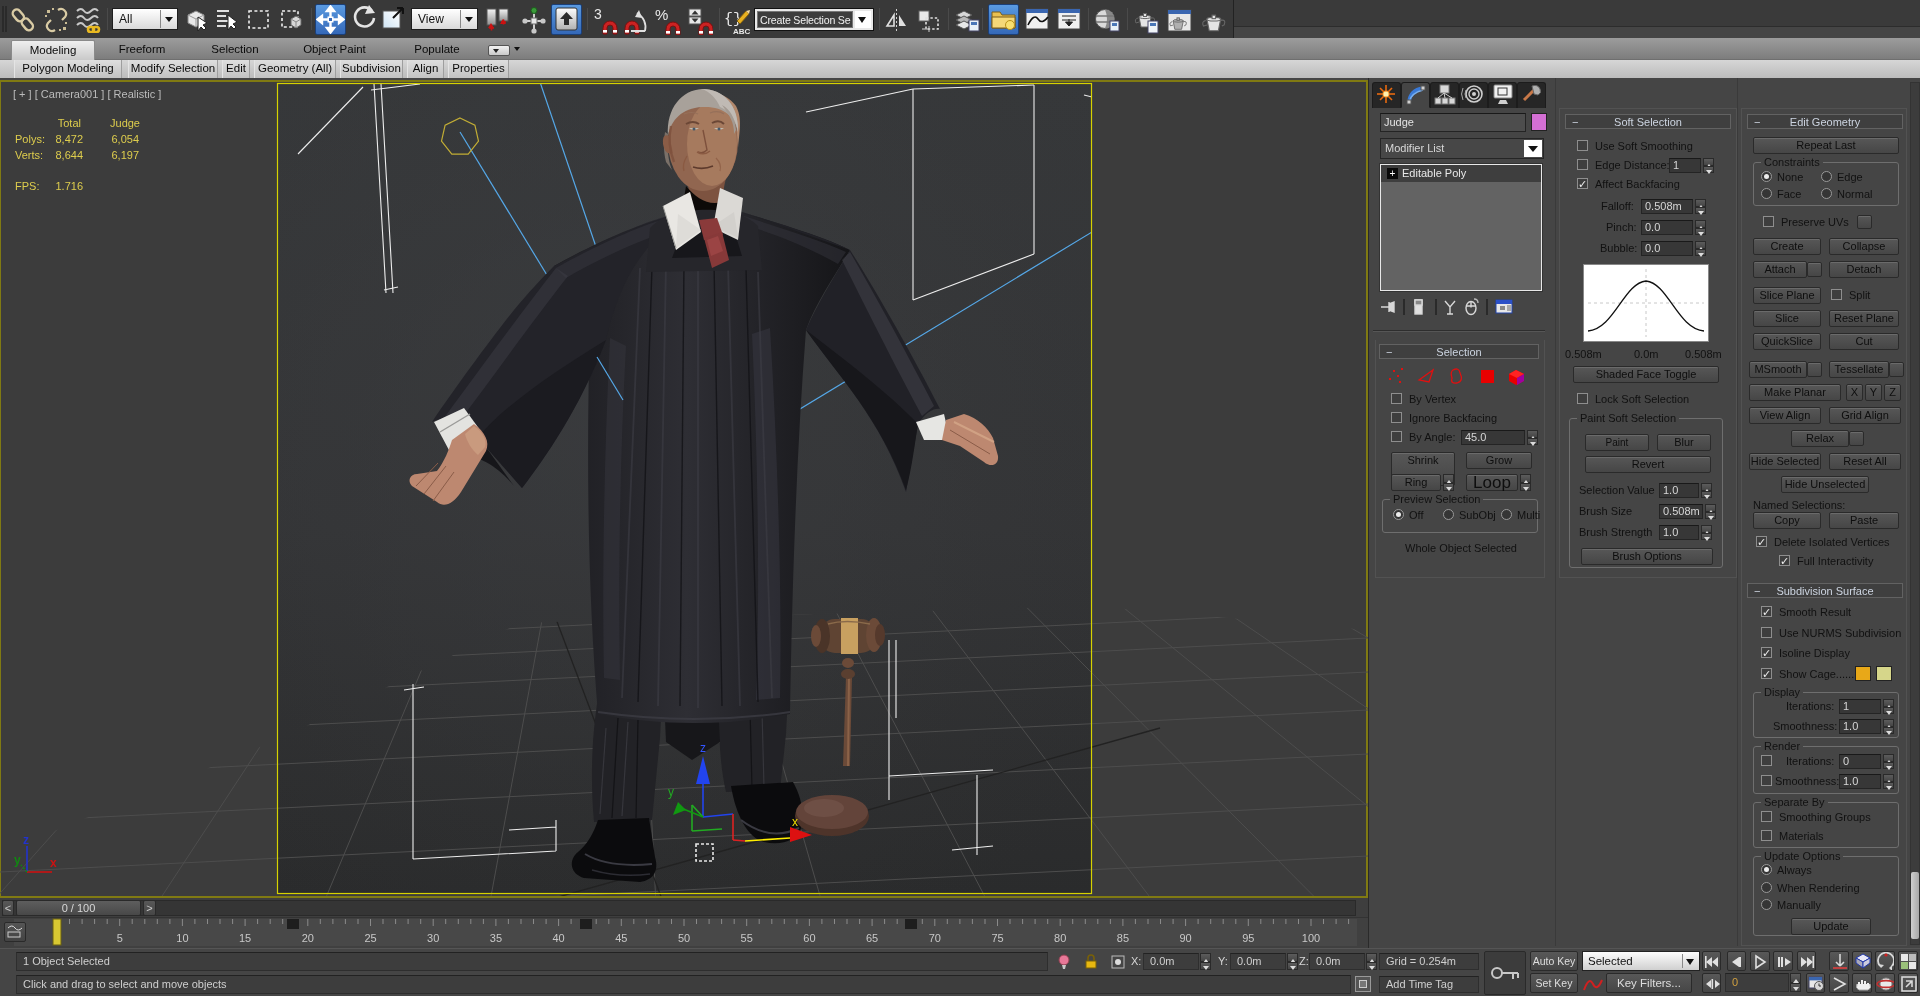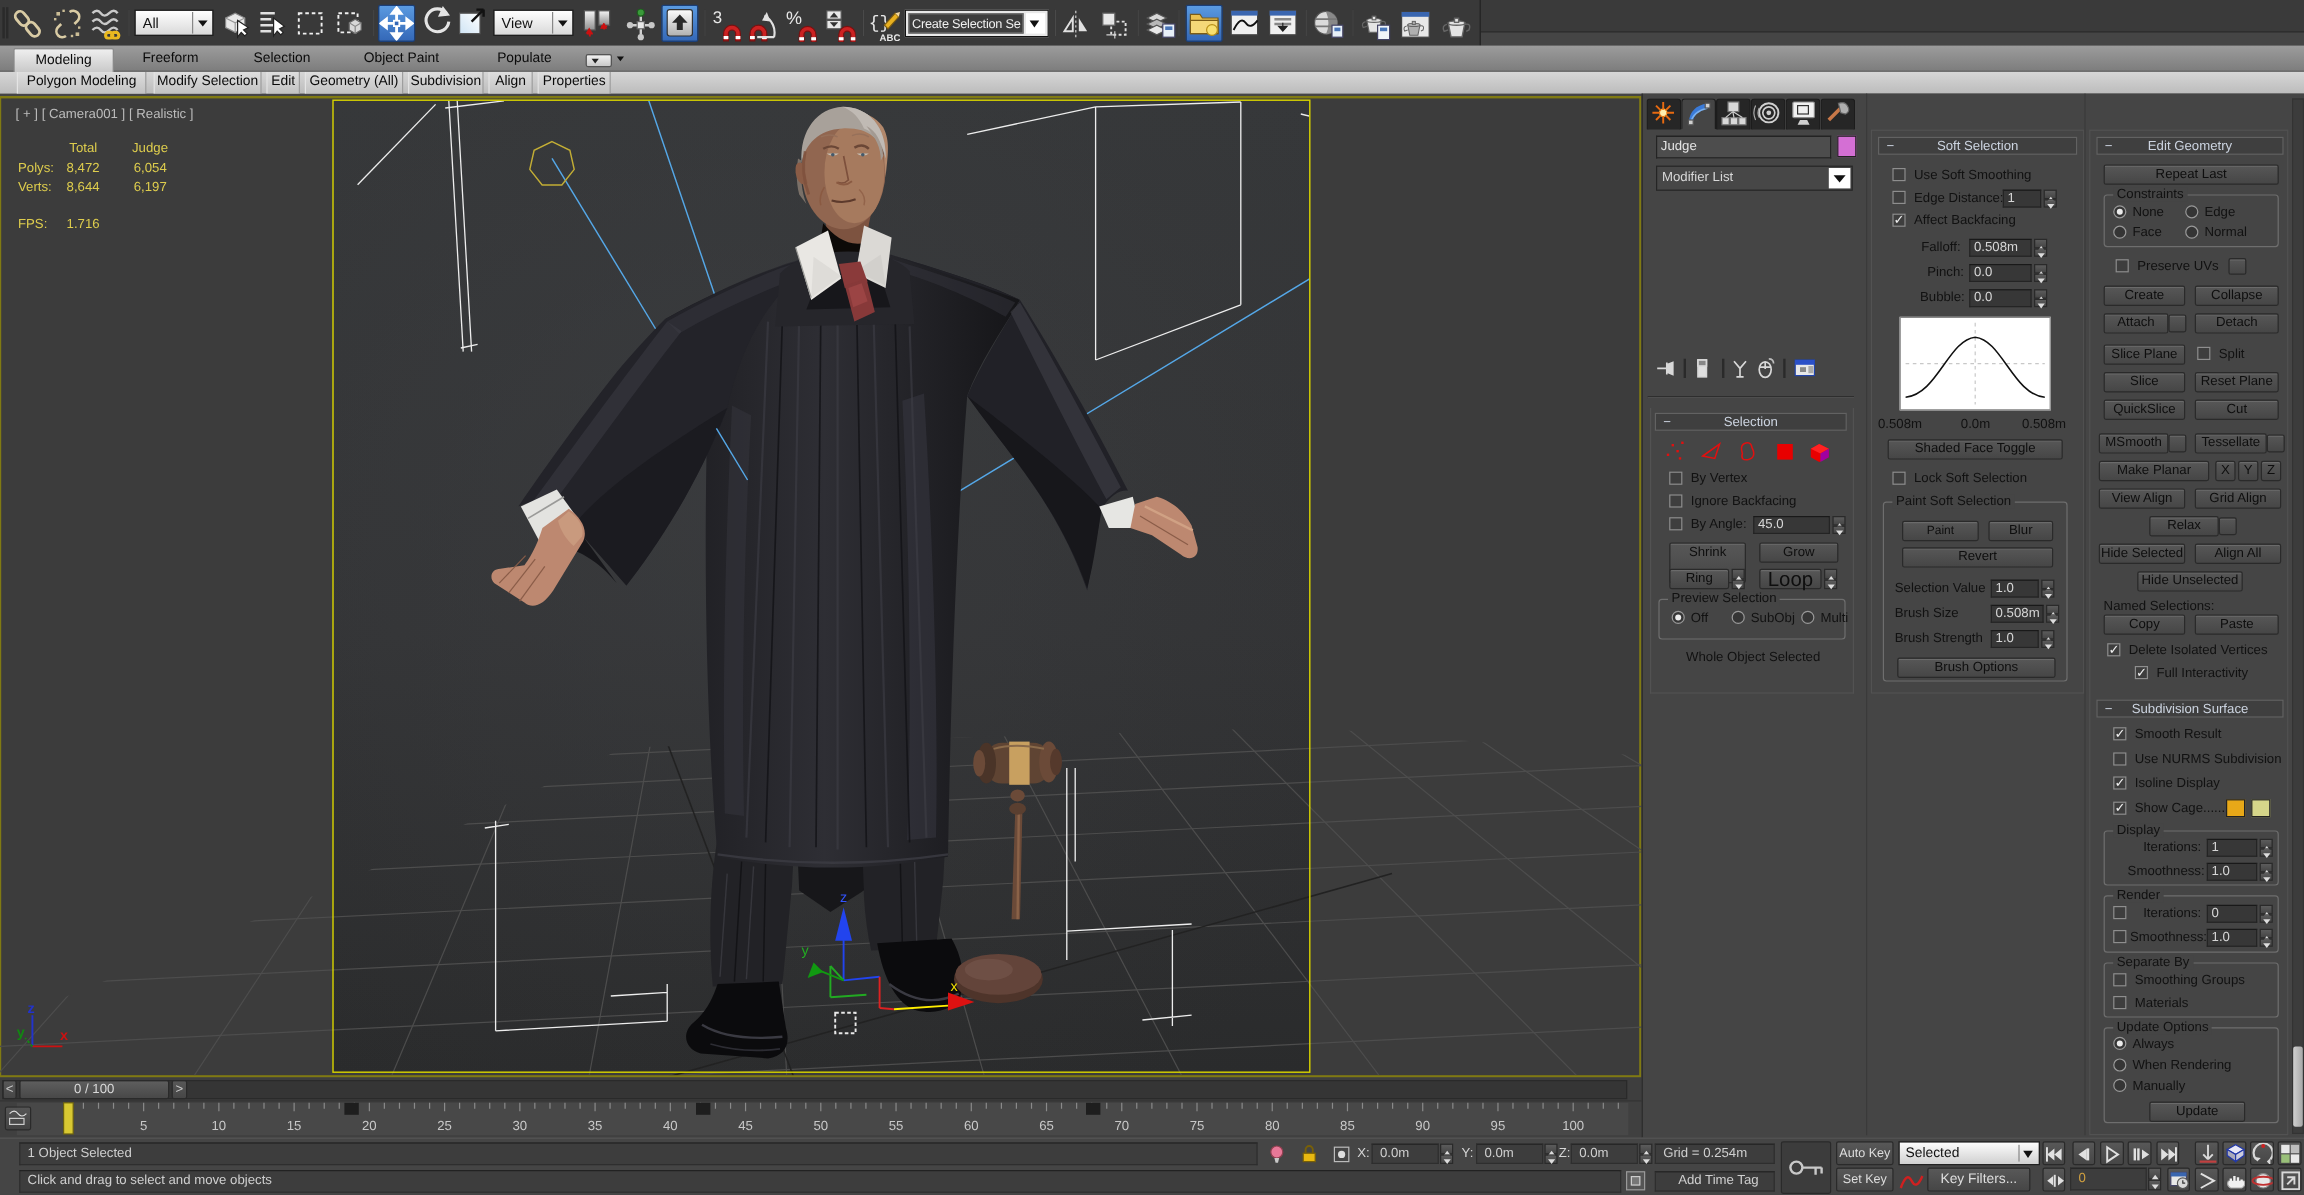--- a/index.html
+++ b/index.html
@@ -744,20 +744,23 @@
         <path d="M7,16 h6 l2,4 h-10 Z" fill="#d0d0d0"></path>
       </g>
       <g transform="translate(150,2)">
         <path d="M2,16 L12,6" stroke="#c87848" stroke-width="3"></path>
         <path d="M10,2 q6,-2 8,3 q2,4 -2,6 l-4,-1 Z" fill="#b0b0b0" stroke="#666"></path>
       </g>
     </svg>
     <div class="f" style="left:11px;top:35px;width:146px;height:19px;line-height:17px;background:#4d4d4d;color:#e4e4e4">Judge</div>
     <div class="a" style="left:162px;top:35px;width:16px;height:18px;background:#d46fd4;border:1px solid #222"></div>
     <div class="a" style="left:11px;top:60px;width:164px;height:21px;background:#474747;border:1px solid #252525;color:#d8d8d8;line-height:19px;padding-left:4px;font-size:11px">Modifier List<span style="position:absolute;right:1px;top:1px;width:18px;bottom:1px;background:#fff"></span><span style="position:absolute;right:5px;top:7px;border:5px solid transparent;border-top:6px solid #111"></span></div>
+    <div class="a" style="left:11px;top:86px;width:162px;height:127px;background:#636363;border:1px solid #e8e8e8;outline:1px solid #333">
+      <div class="a" style="left:0;top:0;width:160px;height:17px;background:#3e3e3e;color:#e8e8e8;line-height:17px"><span style="display:inline-block;width:11px;height:11px;background:#0a0a0a;color:#fff;font-size:10px;line-height:11px;text-align:center;margin:3px 4px 0 6px;vertical-align:top">+</span>Editable Poly</div>
+    </div>
     <svg class="a" style="left:10px;top:219px" width="150" height="20" viewBox="0 0 150 20">
       <g stroke="#d8d8d8" fill="none" stroke-width="1.4">
         <path d="M2,10 h8 M10,5 v10 M10,7 l5,-2 v10 l-5,-2" fill="#d8d8d8"></path>
         <line x1="25" y1="2" x2="25" y2="18" stroke="#2a2a2a" stroke-width="2"></line>
         <rect x="36" y="3" width="7" height="14" fill="#e0e0e0"></rect>
         <rect x="36" y="3" width="7" height="5" fill="#888"></rect>
         <line x1="57" y1="2" x2="57" y2="18" stroke="#2a2a2a" stroke-width="2"></line>
         <path d="M66,4 l5,6 l5,-6 M71,10 v7 M68,17 h6"></path>
         <ellipse cx="92" cy="11" rx="5" ry="6.5"></ellipse>
         <path d="M92,4.5 v6 M87,9 h10"></path>
@@ -922,21 +925,21 @@
     <div class="b" style="left:520px;top:284px;width:15px;height:15px"></div>
     <div class="b" style="left:380px;top:306px;width:92px;height:17px;line-height:15px;font-size:11px">Make Planar</div>
     <div class="b" style="left:477px;top:306px;width:17px;height:17px;line-height:15px;font-size:11px">X</div>
     <div class="b" style="left:496px;top:306px;width:17px;height:17px;line-height:15px;font-size:11px">Y</div>
     <div class="b" style="left:515px;top:306px;width:17px;height:17px;line-height:15px;font-size:11px">Z</div>
     <div class="b" style="left:380px;top:329px;width:72px;height:17px;line-height:15px;font-size:11px">View Align</div>
     <div class="b" style="left:460px;top:329px;width:72px;height:17px;line-height:15px;font-size:11px">Grid Align</div>
     <div class="b" style="left:422px;top:352px;width:58px;height:17px;line-height:15px;font-size:11px">Relax</div>
     <div class="b" style="left:480px;top:353px;width:15px;height:15px"></div>
     <div class="b" style="left:380px;top:375px;width:72px;height:17px;line-height:15px;font-size:11px">Hide Selected</div>
-    <div class="b" style="left:460px;top:375px;width:72px;height:17px;line-height:15px;font-size:11px">Align All</div>
+    <div class="b" style="left:460px;top:375px;width:72px;height:17px;line-height:15px;font-size:11px">Reset All</div>
     <div class="b" style="left:412px;top:398px;width:88px;height:17px;line-height:15px;font-size:11px">Hide Unselected</div>
     <div class="lb" style="left:384px;top:421px">Named Selections:</div>
     <div class="b" style="left:384px;top:434px;width:68px;height:17px;line-height:15px;font-size:11px">Copy</div>
     <div class="b" style="left:460px;top:434px;width:70px;height:17px;line-height:15px;font-size:11px">Paste</div>
     <div class="ck" style="left:387px;top:458px">✓</div>
     <div class="lb" style="left:405px;top:458px">Delete Isolated Vertices</div>
     <div class="ck" style="left:410px;top:477px">✓</div>
     <div class="lb" style="left:428px;top:477px">Full Interactivity</div>
     <div class="rh" style="left:378px;top:505px;width:156px"><i>−</i>Subdivision Surface</div>
     <div class="ck" style="left:392px;top:528px">✓</div>
@@ -1025,21 +1028,21 @@
     <div class="lw" style="left:1299px;top:6px">Z:</div>
     <div class="sf" style="left:1309px;top:4px;width:56px;height:17px;line-height:15px;text-align:left">0.0m</div>
     <div class="sp" style="left:1366px;top:4px;height:17px">
       <div class="u"></div>
       <div class="d"></div>
     </div>
     <div class="sf" style="left:1379px;top:4px;width:100px;height:17px;line-height:15px;text-align:left">Grid = 0.254m</div>
     <div class="a" style="left:1355px;top:27px;width:16px;height:16px;border:1px solid #999;background:#555">
       <div style="position:absolute;left:3px;top:3px;width:8px;height:8px;border:1px solid #ccc;background:#777"></div>
     </div>
-    <div class="sf" style="left:1379px;top:27px;width:100px;height:17px;line-height:15px;text-align:center">Add Time Tag</div>
+    <div class="sf" style="left:1379px;top:27px;width:100px;height:17px;line-height:15px;text-align:left">Add Time Tag</div>
     <div class="a" style="left:1484px;top:2px;width:42px;height:44px;background:#3c3c3c;border:1px solid #2a2a2a;border-radius:2px"><svg width="40" height="42" viewBox="0 0 40 42">
         <g stroke="#c8c8c8" stroke-width="2" fill="none">
           <circle cx="12" cy="21" r="5"></circle>
           <path d="M17,21 h16 M28,21 v6 M33,21 v5"></path>
         </g>
       </svg></div>
     <div class="pb" style="left:1530px;top:2px;width:48px;height:20px;line-height:19px;font-size:10.5px">Auto Key</div>
     <div class="pb" style="left:1530px;top:24px;width:48px;height:20px;line-height:19px;font-size:10.5px">Set Key</div>
     <div class="a" style="left:1582px;top:2px;width:118px;height:20px;background:linear-gradient(#fdfdfd,#d0d0d0);border:1px solid #222;color:#111;line-height:18px;padding-left:5px;font-size:11.5px">Selected<span style="position:absolute;right:2px;top:2px;bottom:2px;width:15px;border-left:1px solid #888"></span><span style="position:absolute;right:5px;top:7px;border:4px solid transparent;border-top:6px solid #111"></span></div>
     <svg class="a" style="left:1582px;top:25px" width="22" height="20" viewBox="0 0 22 20">

